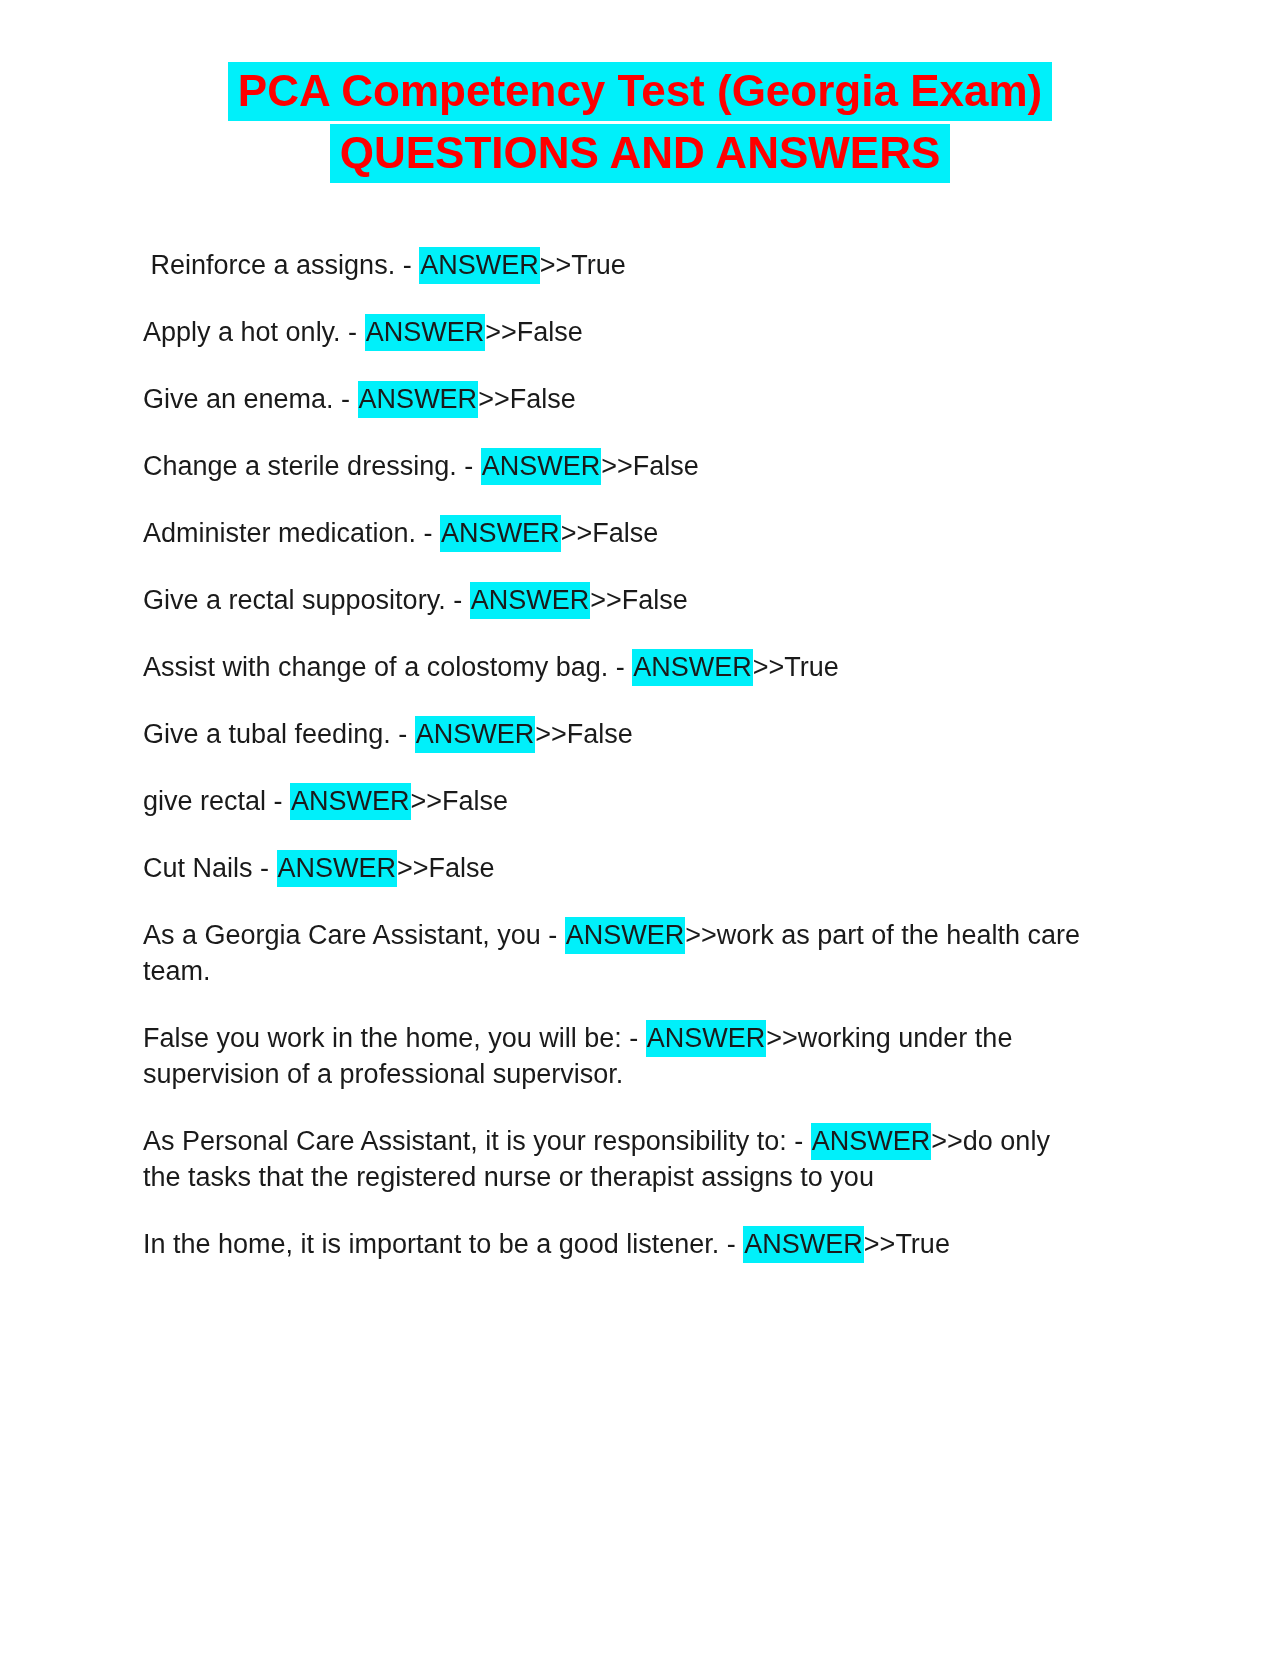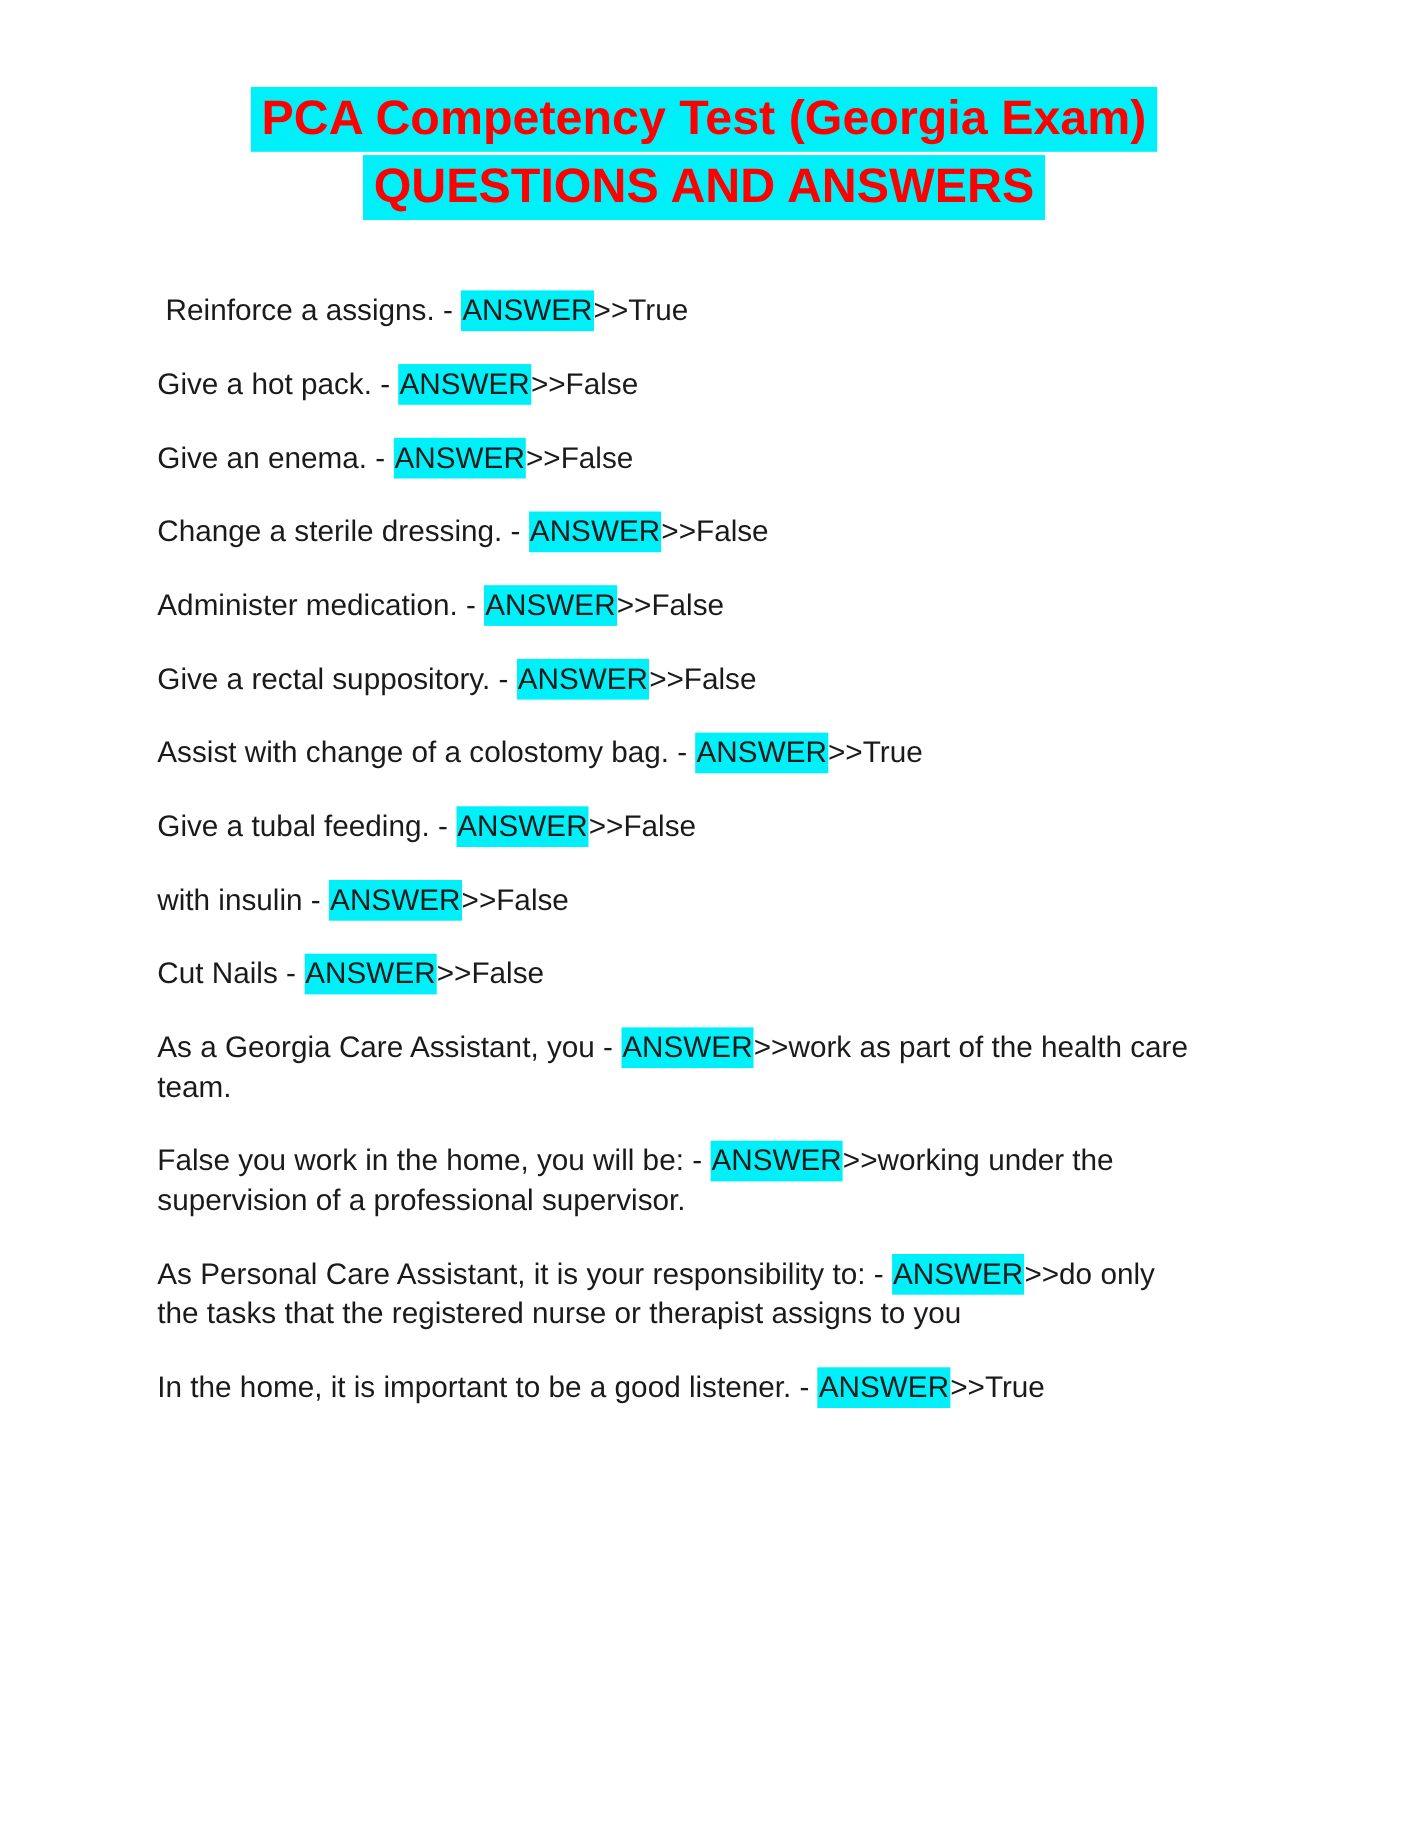--- a/index.html
+++ b/index.html
@@ -6,21 +6,21 @@
   html, body { margin: 0; padding: 0; background: #ffffff; }
   .page {
     position: relative;
     width: 1280px;
     height: 1656px;
     background: #ffffff;
     overflow: hidden;
     font-family: "Liberation Sans", sans-serif;
   }
   .title-block {
-    margin: 79px 0 0 0;
+    margin: 62px 0 0 0;
     padding: 0;
     text-align: center;
     font-size: 44px;
     font-weight: bold;
     line-height: 54px;
     color: #fe0000;
   }
   .title-row { margin: 0 0 3px 0; }
   .title-line {
     display: inline-block;
@@ -51,28 +51,28 @@
 
 <div class="page">
 
   <h1 class="title-block">
     <div class="title-row"><span class="title-line">PCA Competency Test (Georgia Exam)</span></div>
     <div class="title-row"><span class="title-line">QUESTIONS AND ANSWERS</span></div>
   </h1>
 
   <div class="qa-list">
     <p class="qa"><span> Reinforce a assigns. - </span><mark class="hl">ANSWER</mark><span>&gt;&gt;True</span></p>
-    <p class="qa"><span>Give a hot pack. - </span><mark class="hl">ANSWER</mark><span>&gt;&gt;False</span></p>
+    <p class="qa"><span>Apply a hot only. - </span><mark class="hl">ANSWER</mark><span>&gt;&gt;False</span></p>
     <p class="qa"><span>Give an enema. - </span><mark class="hl">ANSWER</mark><span>&gt;&gt;False</span></p>
     <p class="qa"><span>Change a sterile dressing. - </span><mark class="hl">ANSWER</mark><span>&gt;&gt;False</span></p>
     <p class="qa"><span>Administer medication. - </span><mark class="hl">ANSWER</mark><span>&gt;&gt;False</span></p>
     <p class="qa"><span>Give a rectal suppository. - </span><mark class="hl">ANSWER</mark><span>&gt;&gt;False</span></p>
     <p class="qa"><span>Assist with change of a colostomy bag. - </span><mark class="hl">ANSWER</mark><span>&gt;&gt;True</span></p>
     <p class="qa"><span>Give a tubal feeding. - </span><mark class="hl">ANSWER</mark><span>&gt;&gt;False</span></p>
-    <p class="qa"><span>with insulin - </span><mark class="hl">ANSWER</mark><span>&gt;&gt;False</span></p>
+    <p class="qa"><span>give rectal - </span><mark class="hl">ANSWER</mark><span>&gt;&gt;False</span></p>
     <p class="qa"><span>Cut Nails - </span><mark class="hl">ANSWER</mark><span>&gt;&gt;False</span></p>
     <p class="qa"><span>As a Georgia Care Assistant, you - </span><mark class="hl">ANSWER</mark><span>&gt;&gt;work as part of the health care team.</span></p>
     <p class="qa"><span>False you work in the home, you will be: - </span><mark class="hl">ANSWER</mark><span>&gt;&gt;working under the supervision of a professional supervisor.</span></p>
     <p class="qa"><span>As Personal Care Assistant, it is your responsibility to: - </span><mark class="hl">ANSWER</mark><span>&gt;&gt;do only the tasks that the registered nurse or therapist assigns to you</span></p>
     <p class="qa"><span>In the home, it is important to be a good listener. - </span><mark class="hl">ANSWER</mark><span>&gt;&gt;True</span></p>
   </div>
 
 </div>
 
 </body></html>

